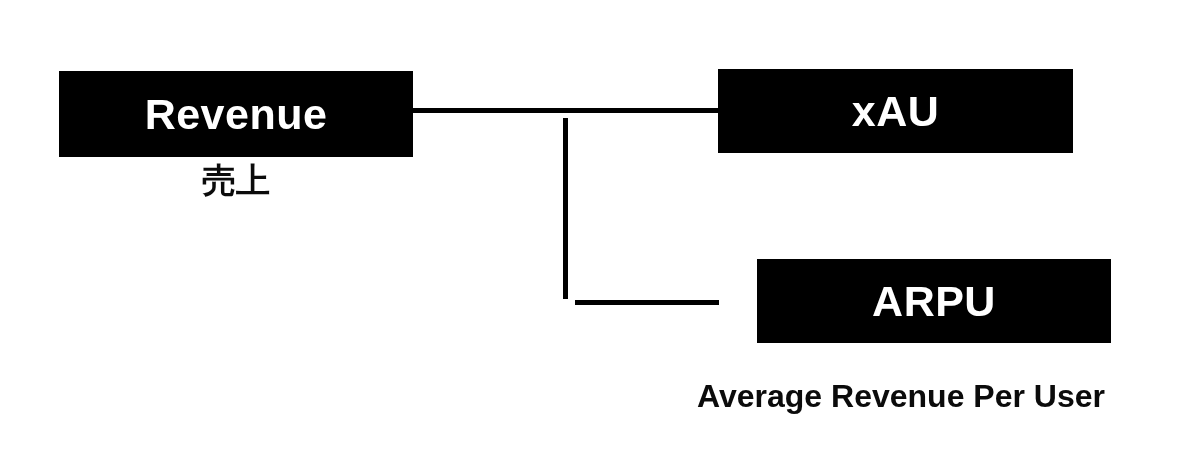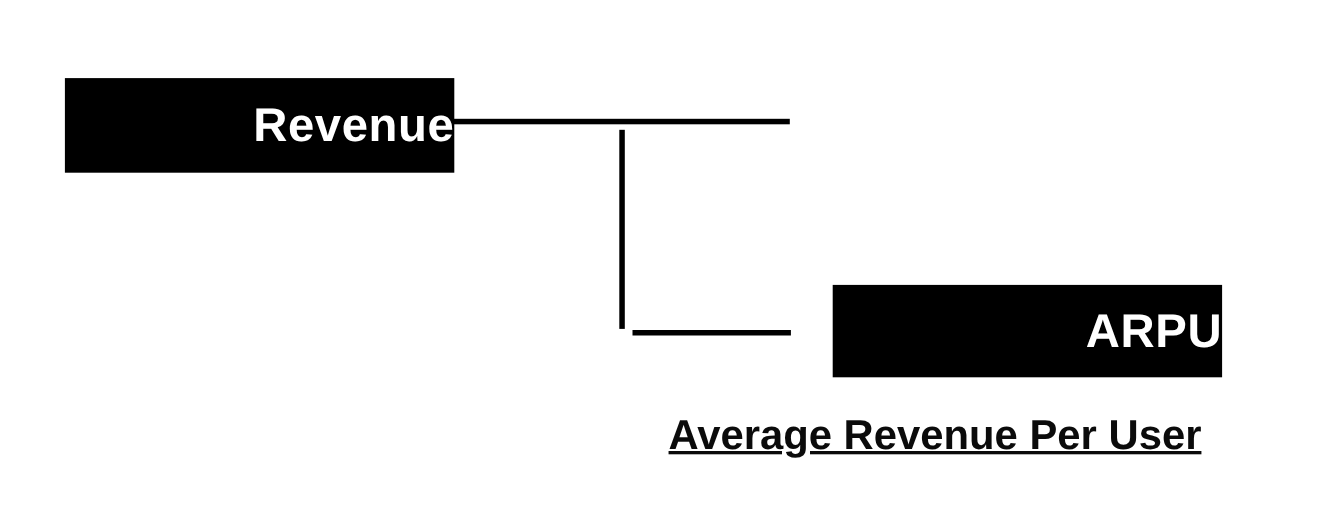--- a/index.html
+++ b/index.html
@@ -20,21 +20,21 @@
     background: var(--background);
     overflow: hidden;
   }
 
   .node-box {
     position: absolute;
     background: var(--box-fill);
     color: var(--box-text);
     display: flex;
     align-items: center;
-    justify-content: flex-end;
+    justify-content: center;
     font-size: 43px;
     font-weight: 600;
     letter-spacing: 0.5px;
     line-height: 1;
   }
   .node-box--revenue { left: 59px;  top: 71px;  width: 354px; height: 86px; }
   .node-box--xau     { left: 718px; top: 69px;  width: 355px; height: 84px; }
   .node-box--arpu    { left: 719px; top: 259px; width: 354px; height: 84px; margin-left: 38px; }
 
   .caption {
@@ -45,46 +45,50 @@
   }
   .caption--revenue {
     left: 59px; top: 163px; width: 354px;
     font-size: 34px; font-weight: 700; line-height: 34px;
   }
   .caption--xau {
     left: 718px; top: 158px; width: 355px;
     font-size: 34px; font-weight: 700; line-height: 34px;
   }
   .caption--arpu {
-    left: 570px; top: 376px; width: 560px;
-    font-size: 38px; font-weight: 600; line-height: 40px; text-decoration: underline;
+    left: 621px; top: 376px; width: 560px;
+    font-size: 32px; font-weight: 600; line-height: 40px;
   }
 
   .connector {
     position: absolute;
     background: var(--connector);
   }
   .connector--rev-xau  { left: 412px; top: 108px; width: 306px; height: 5px; }
   .connector--vertical { left: 563px; top: 118px; width: 5px;   height: 181px; }
   .connector--arpu     { left: 575px; top: 300px; width: 144px; height: 5px; }
 </style>
 </head>
 <body>
 
 <div class="canvas">
 
   <div class="node-box node-box--revenue">
     <span>Revenue</span>
   </div>
+  <div class="caption caption--revenue">売上</div>
 
   <div class="connector connector--rev-xau"></div>
 
   <div class="connector connector--vertical"></div>
 
   <div class="connector connector--arpu"></div>
 
+  <div class="node-box node-box--xau">
+    <span>xAU</span>
+  </div>
 
   <div class="node-box node-box--arpu">
     <span>ARPU</span>
   </div>
   <div class="caption caption--arpu">Average Revenue Per User</div>
 
 </div>
 
 </body></html>

